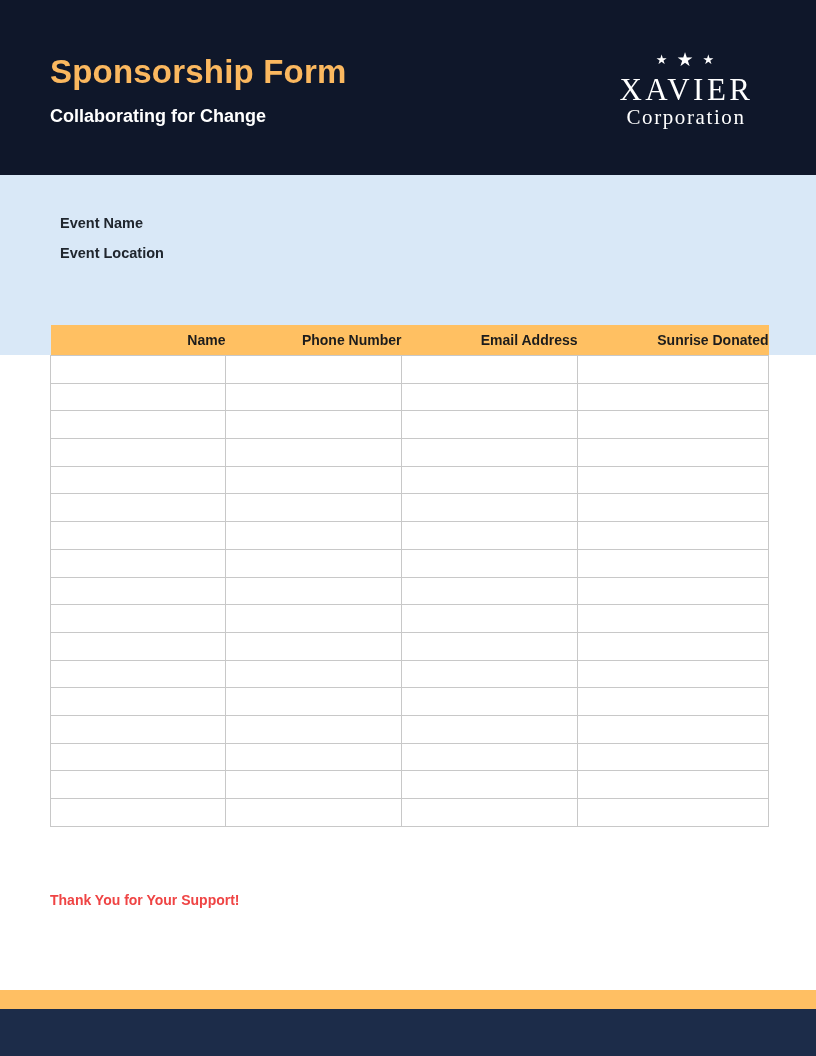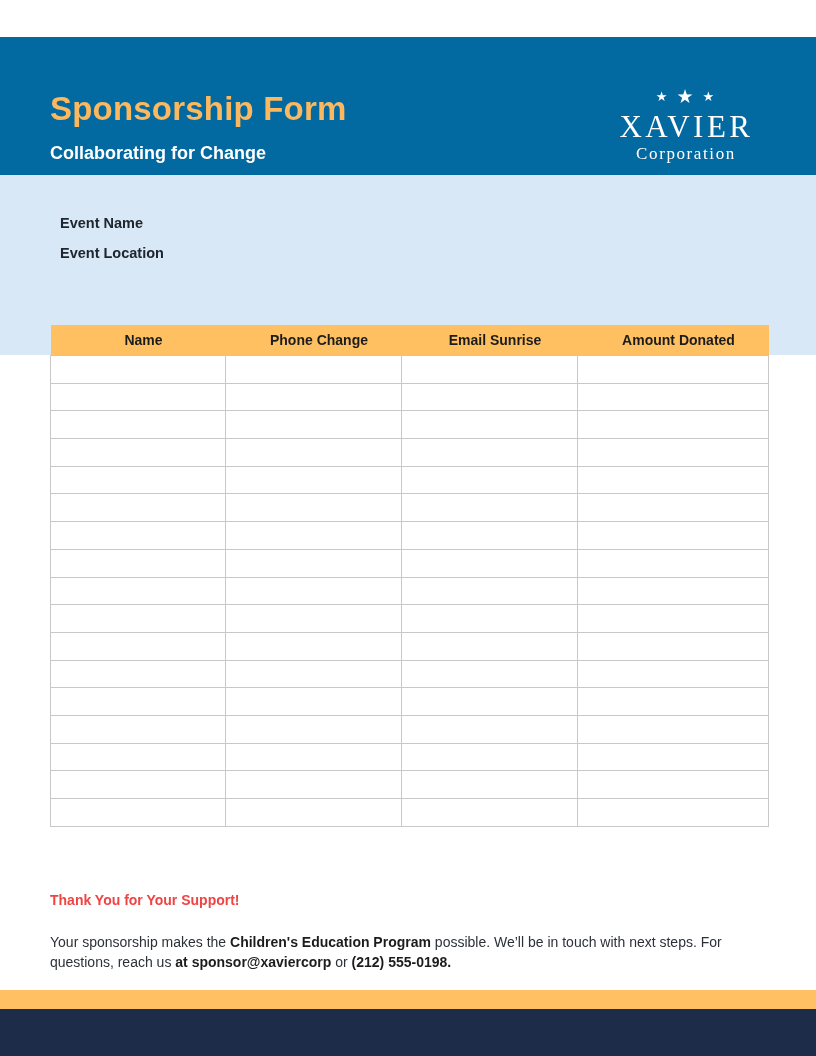--- a/index.html
+++ b/index.html
@@ -15,22 +15,21 @@
     overflow: hidden;
     -webkit-font-smoothing: antialiased;
   }
 
   
   .header {
     position: absolute;
     left: 0; top: 0;
     width: 816px;
     height: 175px;
-    background: #0369a1;
-    margin-top: 37px;
+    background: #0f172a;
   }
   .header-text {
     position: absolute;
     left: 50px;
     top: 52px;
   }
   .form-title {
     font-size: 33px;
     font-weight: bold;
     color: #fbb85f;
@@ -72,21 +71,21 @@
     font-family: "Liberation Serif", serif;
     font-size: 31px;
     letter-spacing: 3.5px;
     line-height: 34px;
     padding-top: 3px;
     padding-left: 3px;
     text-align: center;
   }
   .logo-sub {
     font-family: "Liberation Serif", serif;
-    font-size: 17px;
+    font-size: 21px;
     letter-spacing: 1.6px;
     line-height: 20px;
     padding-left: 2px;
   }
 
   
   .info-panel {
     position: absolute;
     left: 0;
     top: 175px;
@@ -128,21 +127,21 @@
   table.sponsor-table {
     border-collapse: collapse;
     width: 718px;
     table-layout: fixed;
   }
   table.sponsor-table th {
     background: #ffc062;
     color: #1c1c1c;
     font-size: 14px;
     font-weight: bold;
-    text-align: center;
+    text-align: right;
     padding: 0 0 0 11px;
     height: 30px;
     border: none;
   }
   table.sponsor-table td {
     border: 1px solid #c8c8c8;
     height: 26.7px;
     padding: 0 0 0 11px;
     font-size: 13px;
     color: #3a3f46;
@@ -231,23 +230,23 @@
   <table class="sponsor-table">
     <colgroup>
       <col class="col-name">
         <col class="col-phone">
         <col class="col-email">
         <col class="col-amount">
     </colgroup>
     <thead>
       <tr>
         <th>Name</th>
-        <th>Phone Change</th>
-        <th>Email Sunrise</th>
-        <th>Amount Donated</th>
+        <th>Phone Number</th>
+        <th>Email Address</th>
+        <th>Sunrise Donated</th>
       </tr>
     </thead>
     <tbody id="table-body">
         <tr>
           <td></td>
           <td></td>
           <td></td>
           <td></td>
         </tr>
         <tr>
@@ -345,17 +344,16 @@
           <td></td>
           <td></td>
           <td></td>
         </tr>
       </tbody>
   </table>
 </div>
 
 <div class="thanks">
   <p class="thanks-title">Thank You for Your Support!</p>
-  <p class="thanks-body"><span>Your sponsorship makes the </span><b>Children's Education Program</b><span> possible. We’ll be in touch with next steps. For questions, reach us </span><b>at sponsor@xaviercorp</b><span> or </span><b>(212) 555-0198.</b></p>
 </div>
 
 <div class="footer-accent"></div>
 <div class="footer-bar"></div>
 
 </body></html>

